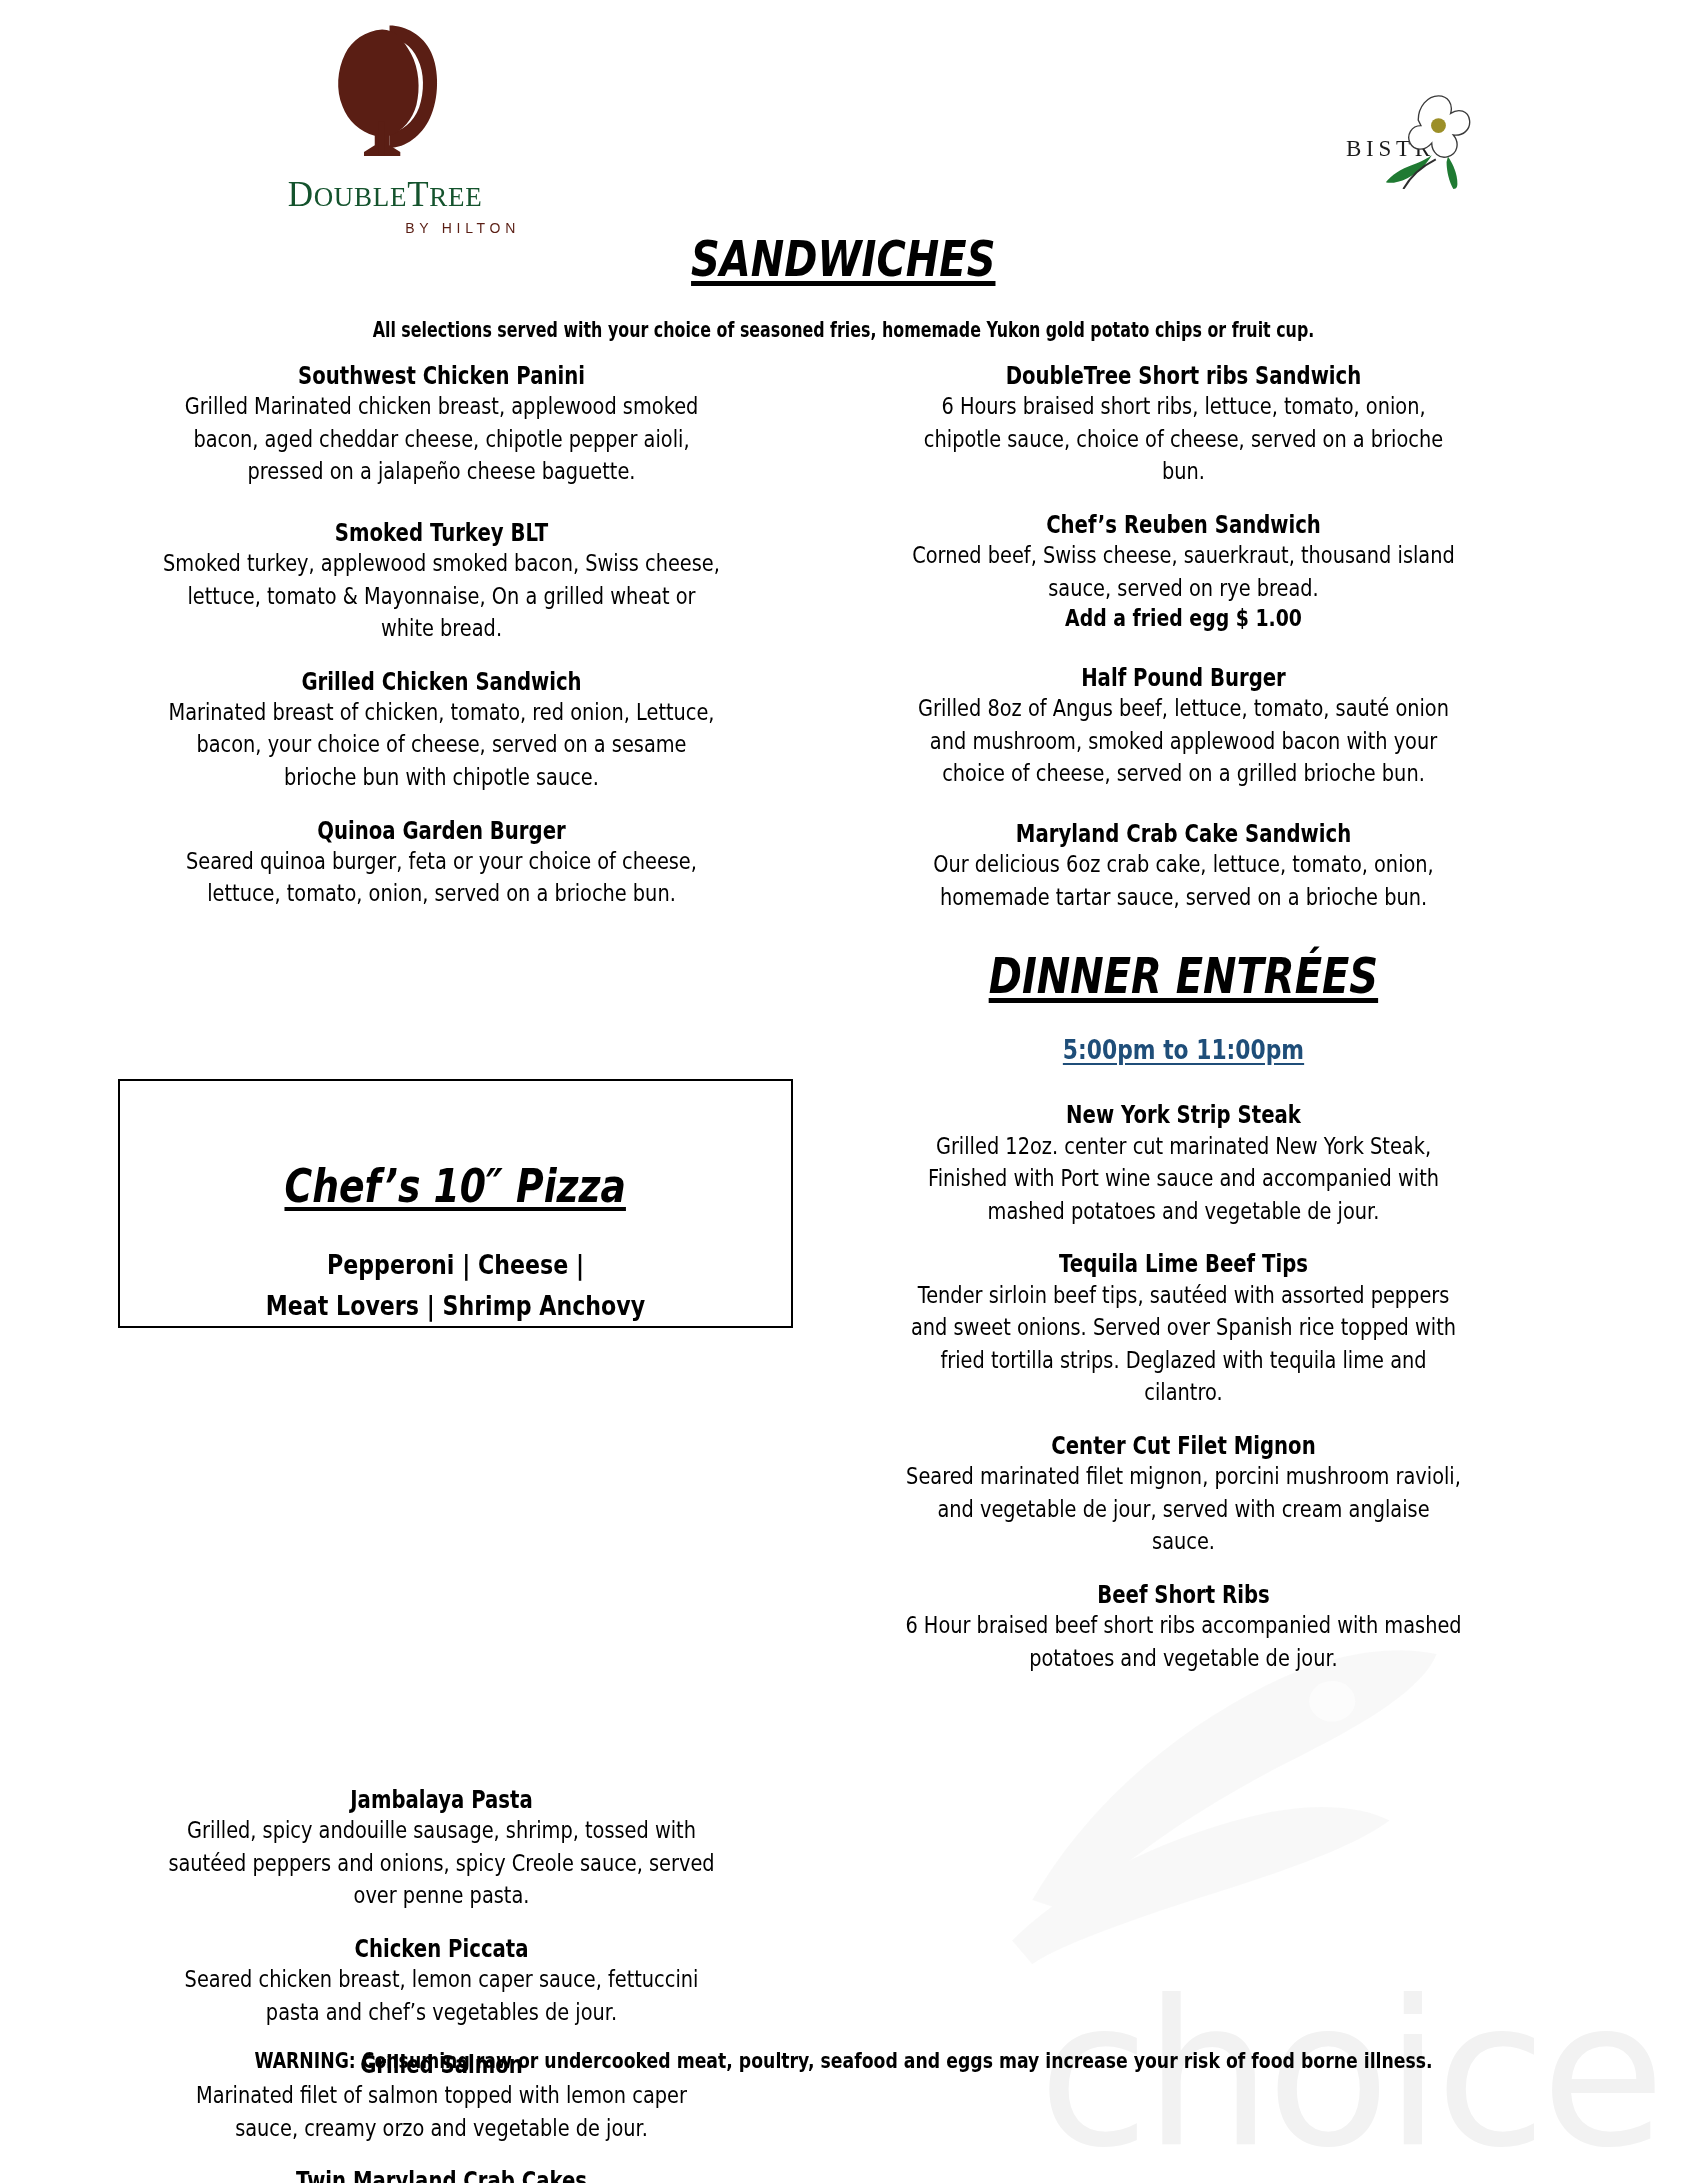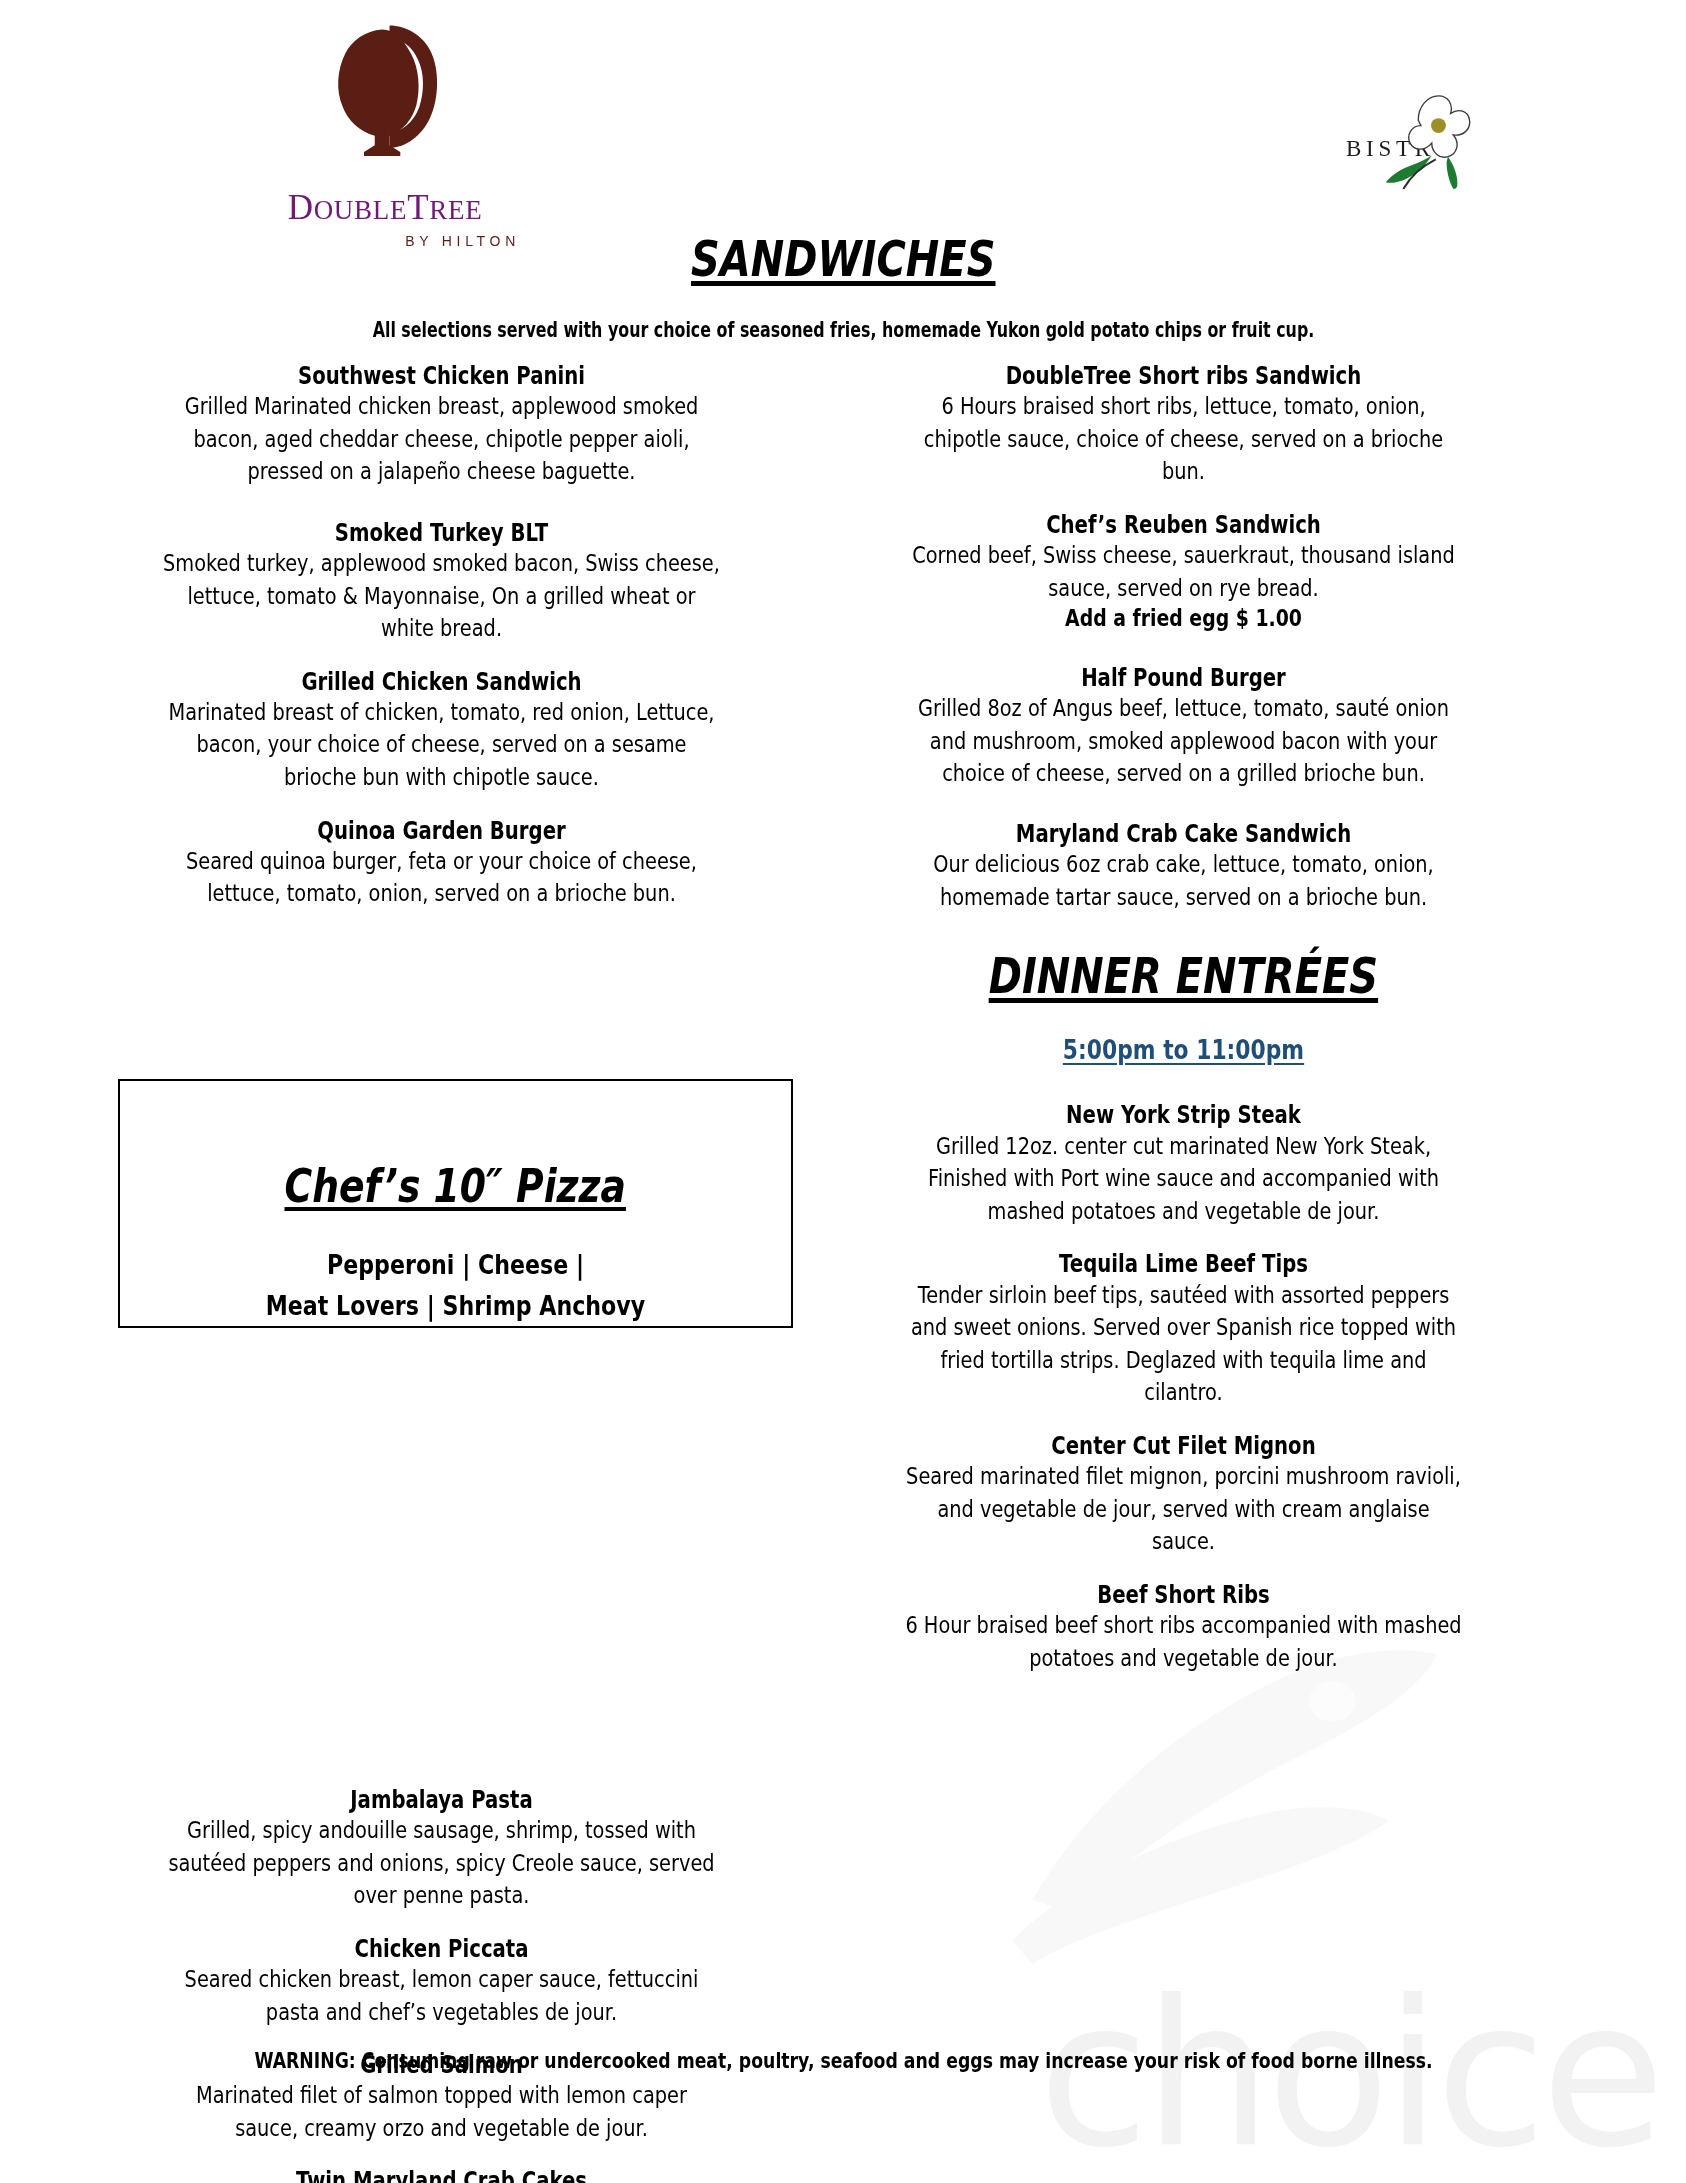--- a/index.html
+++ b/index.html
@@ -38,24 +38,24 @@
   
   .header { position:relative; height:223px; }
 
   .dt-logo {
     position:absolute; left:250px; top:20px;
     width:270px; text-align:center;
   }
   .dt-tree { width:121px; height:155px; display:block; margin:0 auto; }
   .dt-word {
     font-family:"Liberation Serif", serif;
-    color:#701a75;
+    color:#14532d;
     font-size:35px;
     letter-spacing:0.7px;
-    margin-top:13px;
+    margin-top:0;
     white-space:nowrap;
   }
   .dt-word .cap { font-size:35px; }
   .dt-word .sm  { font-size:27px; }
   .dt-sub {
     font-family:"Liberation Sans", sans-serif;
     color:#5a1e14;
     font-size:14px;
     letter-spacing:4.7px;
     margin-top:5.4px;

